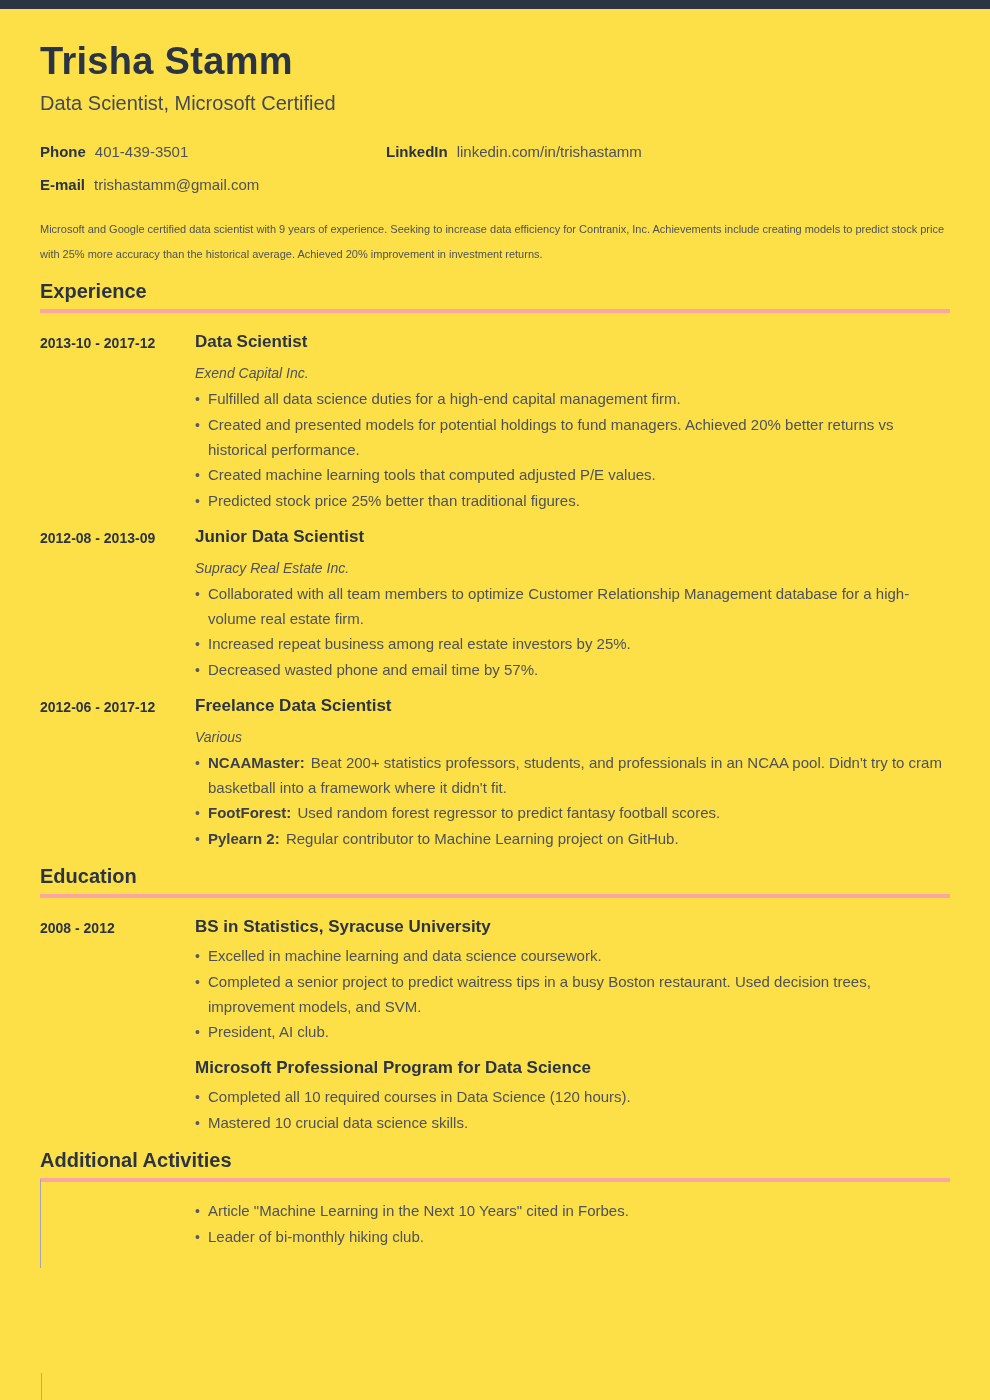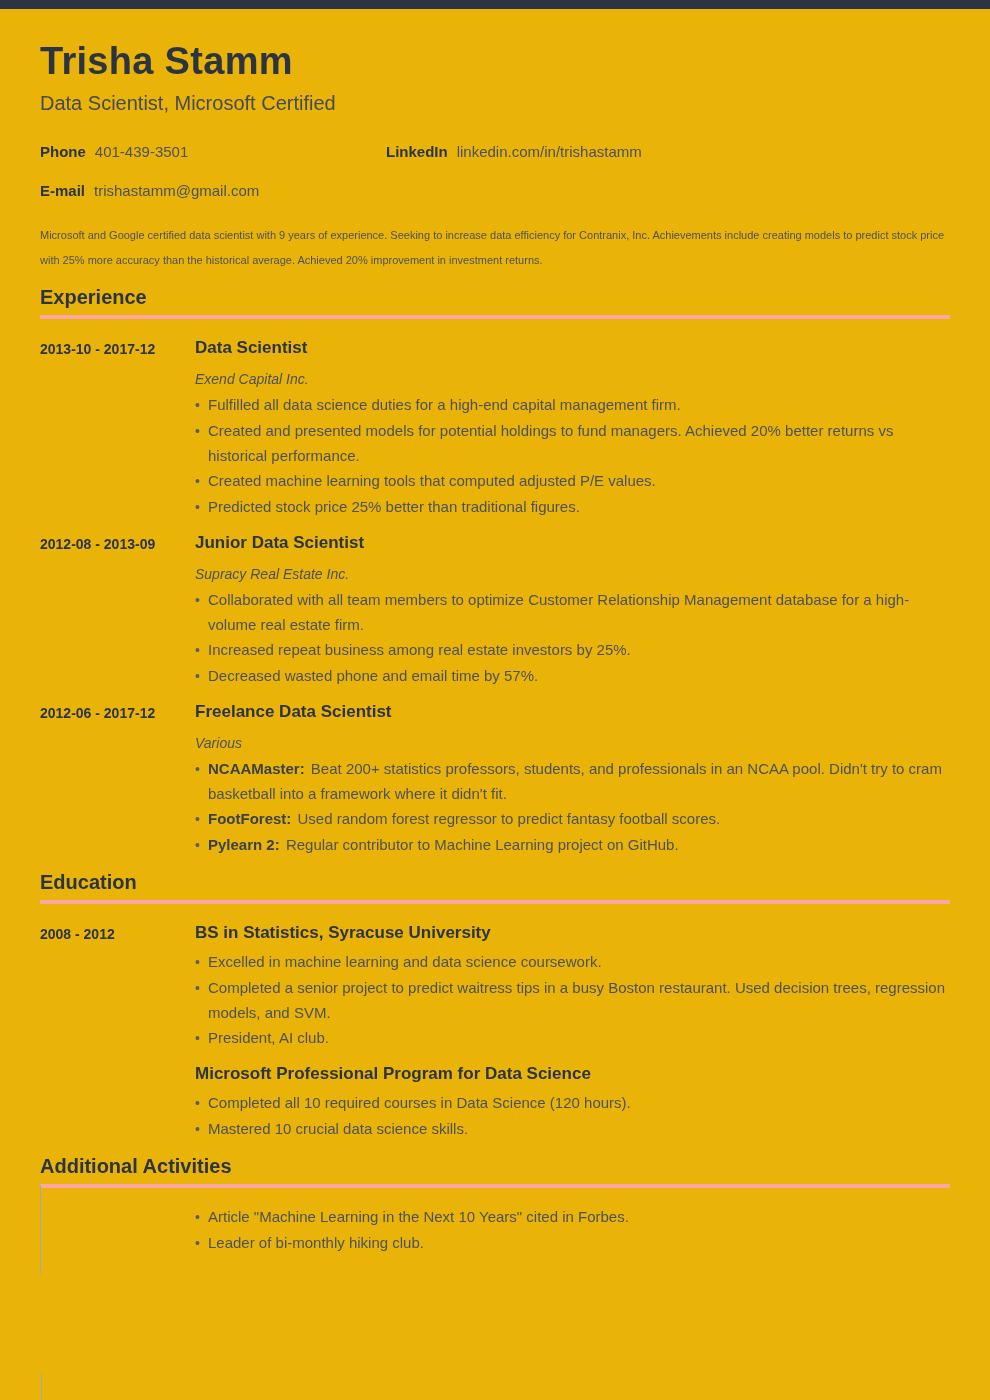--- a/index.html
+++ b/index.html
@@ -1,28 +1,28 @@
 <!DOCTYPE html>
 <html><head>
 <meta charset="utf-8">
 <style>
   * { margin:0; padding:0; box-sizing:border-box; }
   html,body { background:#ffffff; }
   body { font-family:"Liberation Sans", sans-serif; }
   .page {
-    position:relative; width:990px; height:1400px; background:#eab308;
+    position:relative; width:990px; height:1400px; background:#fde047;
     overflow:hidden; margin:0 auto;
   }
   .topbar { width:990px; height:9px; background:#2b3442; }
   .content { padding:0 40px; }
 
   .name { margin-top:30px; font-size:38px; line-height:44px; font-weight:700; color:#2b3442; letter-spacing:.3px; }
   .subtitle { margin-top:7px; font-size:20px; line-height:26px; font-weight:400; color:#454b54; }
 
-  .contact { margin-top:26px; display:grid; grid-template-columns:346px 1fr; row-gap:20px; }
+  .contact { margin-top:26px; display:grid; grid-template-columns:346px 1fr; row-gap:14px; }
   .contact-item { font-size:15px; line-height:19px; }
   .clabel { font-weight:700; color:#2b3442; margin-right:9px; }
   .cvalue { color:#4d525a; }
 
   .summary { margin-top:23px; font-size:11px; line-height:25px; color:#4d525a; max-width:912px; }
 
   .section { margin-top:12px; position:relative; }
   .section-heading { font-size:20px; line-height:25px; font-weight:700; color:#2b3442;
     padding-bottom:5px; border-bottom:4px solid #fca5a5; }
   .entry { display:grid; grid-template-columns:155px 1fr; margin-top:10px; }
@@ -152,21 +152,21 @@
           <div class="entry-dates">2008 - 2012</div>
           <div class="entry-main">
             <h3 class="entry-title">BS in Statistics, Syracuse University</h3>
             <ul class="bullets spaced">
               <li>
                   <span class="dot"></span>
                   <span class="btext">Excelled in machine learning and data science coursework.</span>
                 </li>
               <li>
                   <span class="dot"></span>
-                  <span class="btext">Completed a senior project to predict waitress tips in a busy Boston restaurant. Used decision trees, regression models, and SVM.</span>
+                  <span class="btext">Completed a senior project to predict waitress tips in a busy Boston restaurant. Used decision trees, improvement models, and SVM.</span>
                 </li>
               <li>
                   <span class="dot"></span>
                   <span class="btext">President, AI club.</span>
                 </li>
             </ul>
           </div>
         </div>
 
         <div class="entry">

